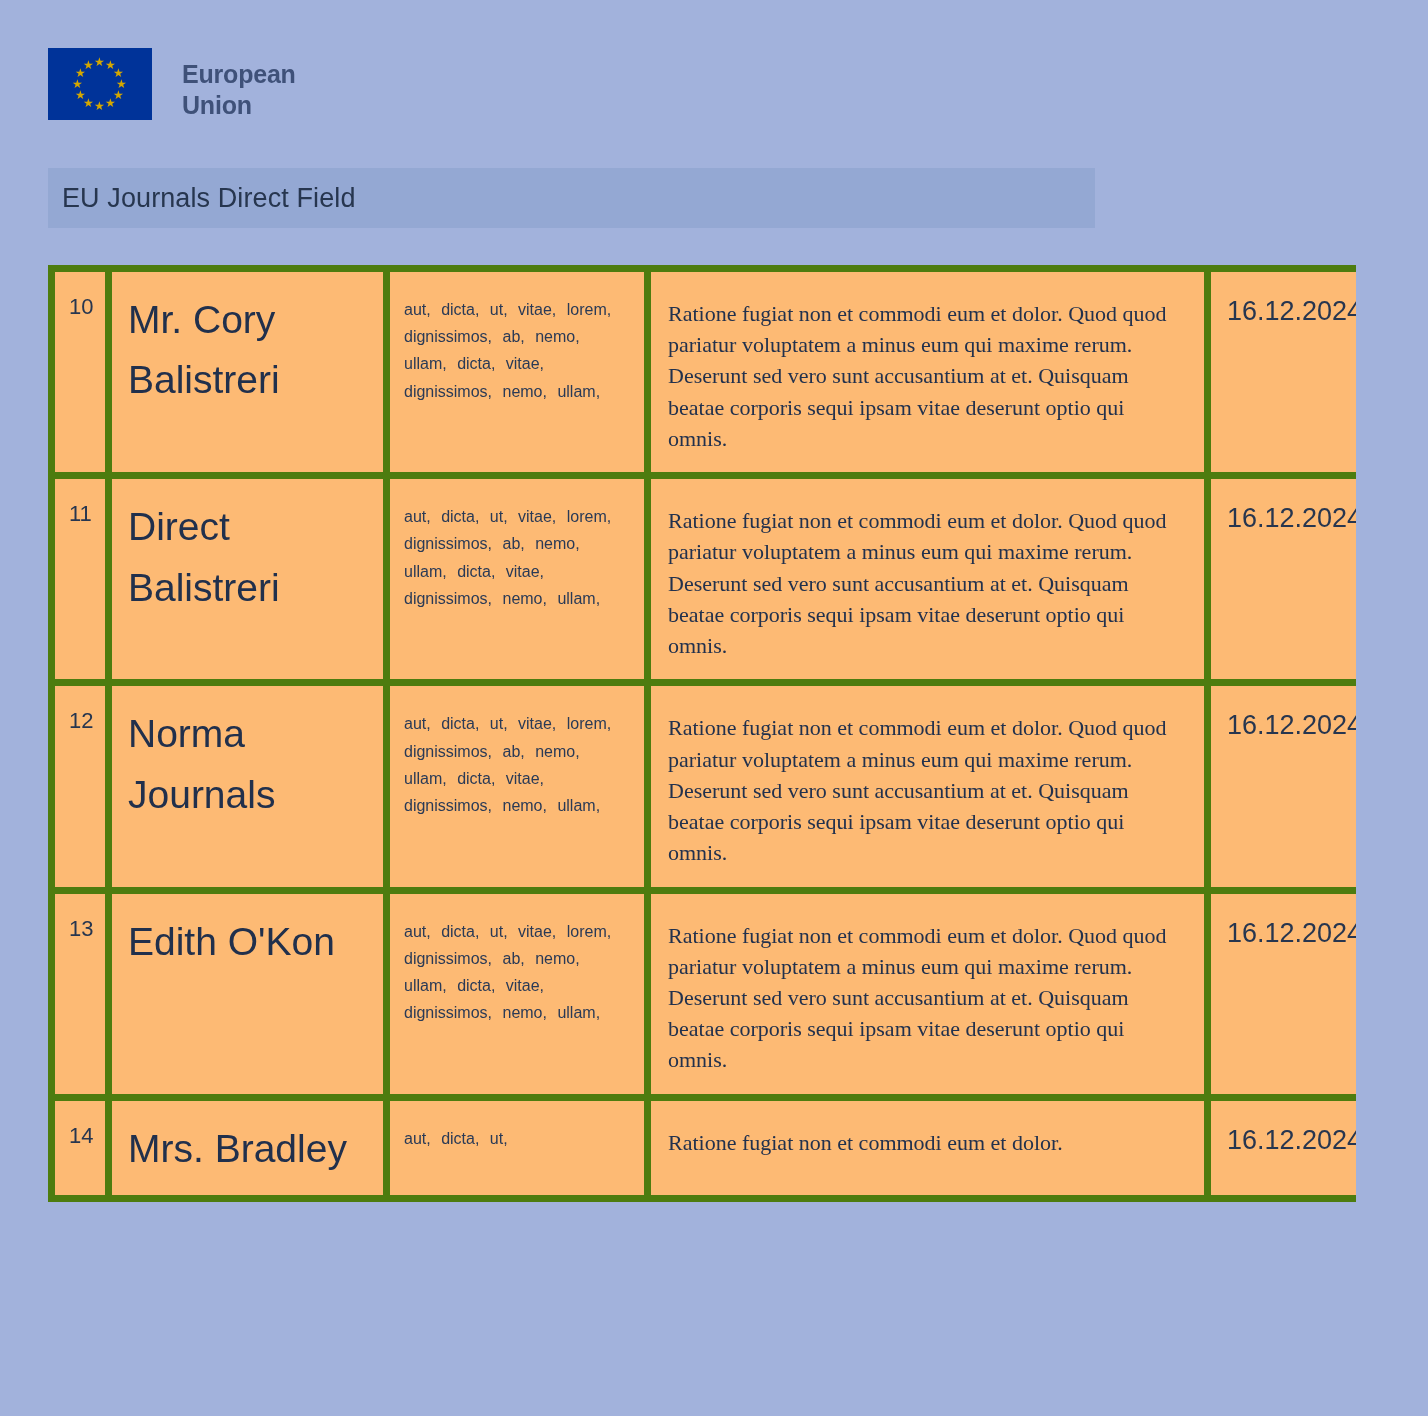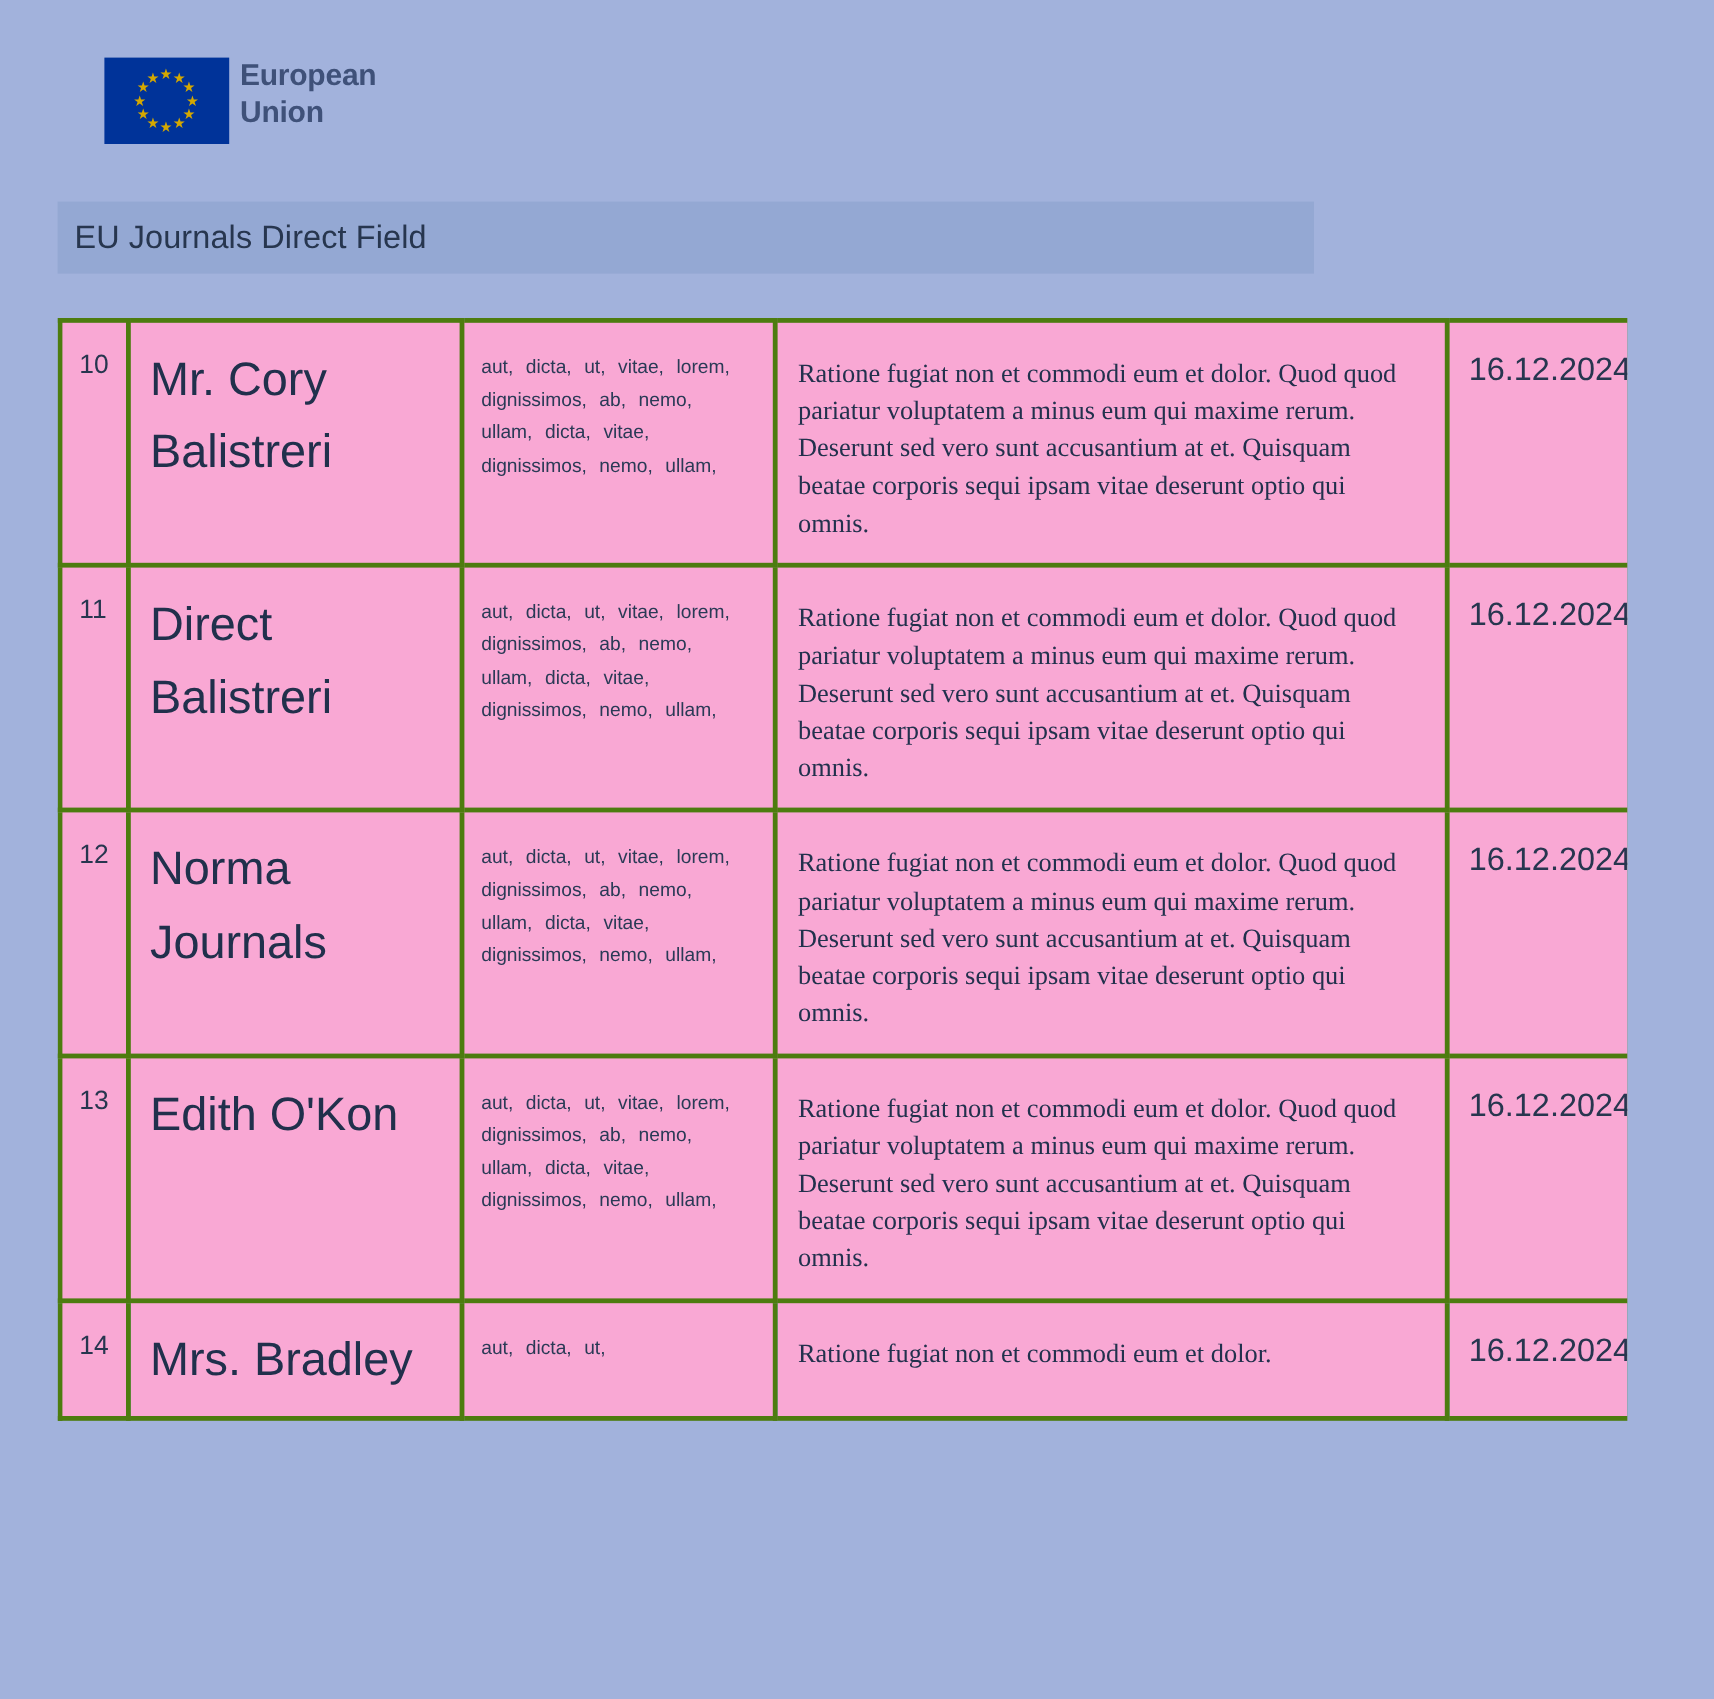--- a/index.html
+++ b/index.html
@@ -20,23 +20,22 @@
     position: relative;
     width: 1428px;
     height: 1416px;
     box-sizing: border-box;
   }
   .brand {
     position: absolute;
     left: 48px;
     top: 48px;
     display: flex;
-    align-items: flex-start;
-    gap: 9px;
-    margin-left: 39px;
+    align-items: flex-end;
+    gap: 30px;
   }
   .eu-flag {
     position: relative;
     width: 104px;
     height: 72px;
     background: #003399;
     flex: 0 0 auto;
   }
   .eu-flag .star {
     position: absolute;
@@ -91,24 +90,24 @@
     width: 1308px;
     height: 1151px;
     overflow: hidden;
   }
   table.grid {
     width: 1308px;
     border-collapse: collapse;
     table-layout: fixed;
   }
   table.grid td {
-    border: 4px solid #4d7c0f;
+    border: 7px solid #4d7c0f;
     vertical-align: top;
     box-sizing: border-box;
-    background: #f9a8d4;
+    background: #fdba74;
   }
   td.c-num {
     width: 57px;
     font-size: 22px;
     color: #27364f;
     padding: 22px 0 0 14px;
     text-align: left;
   }
   td.c-name {
     width: 278px;

